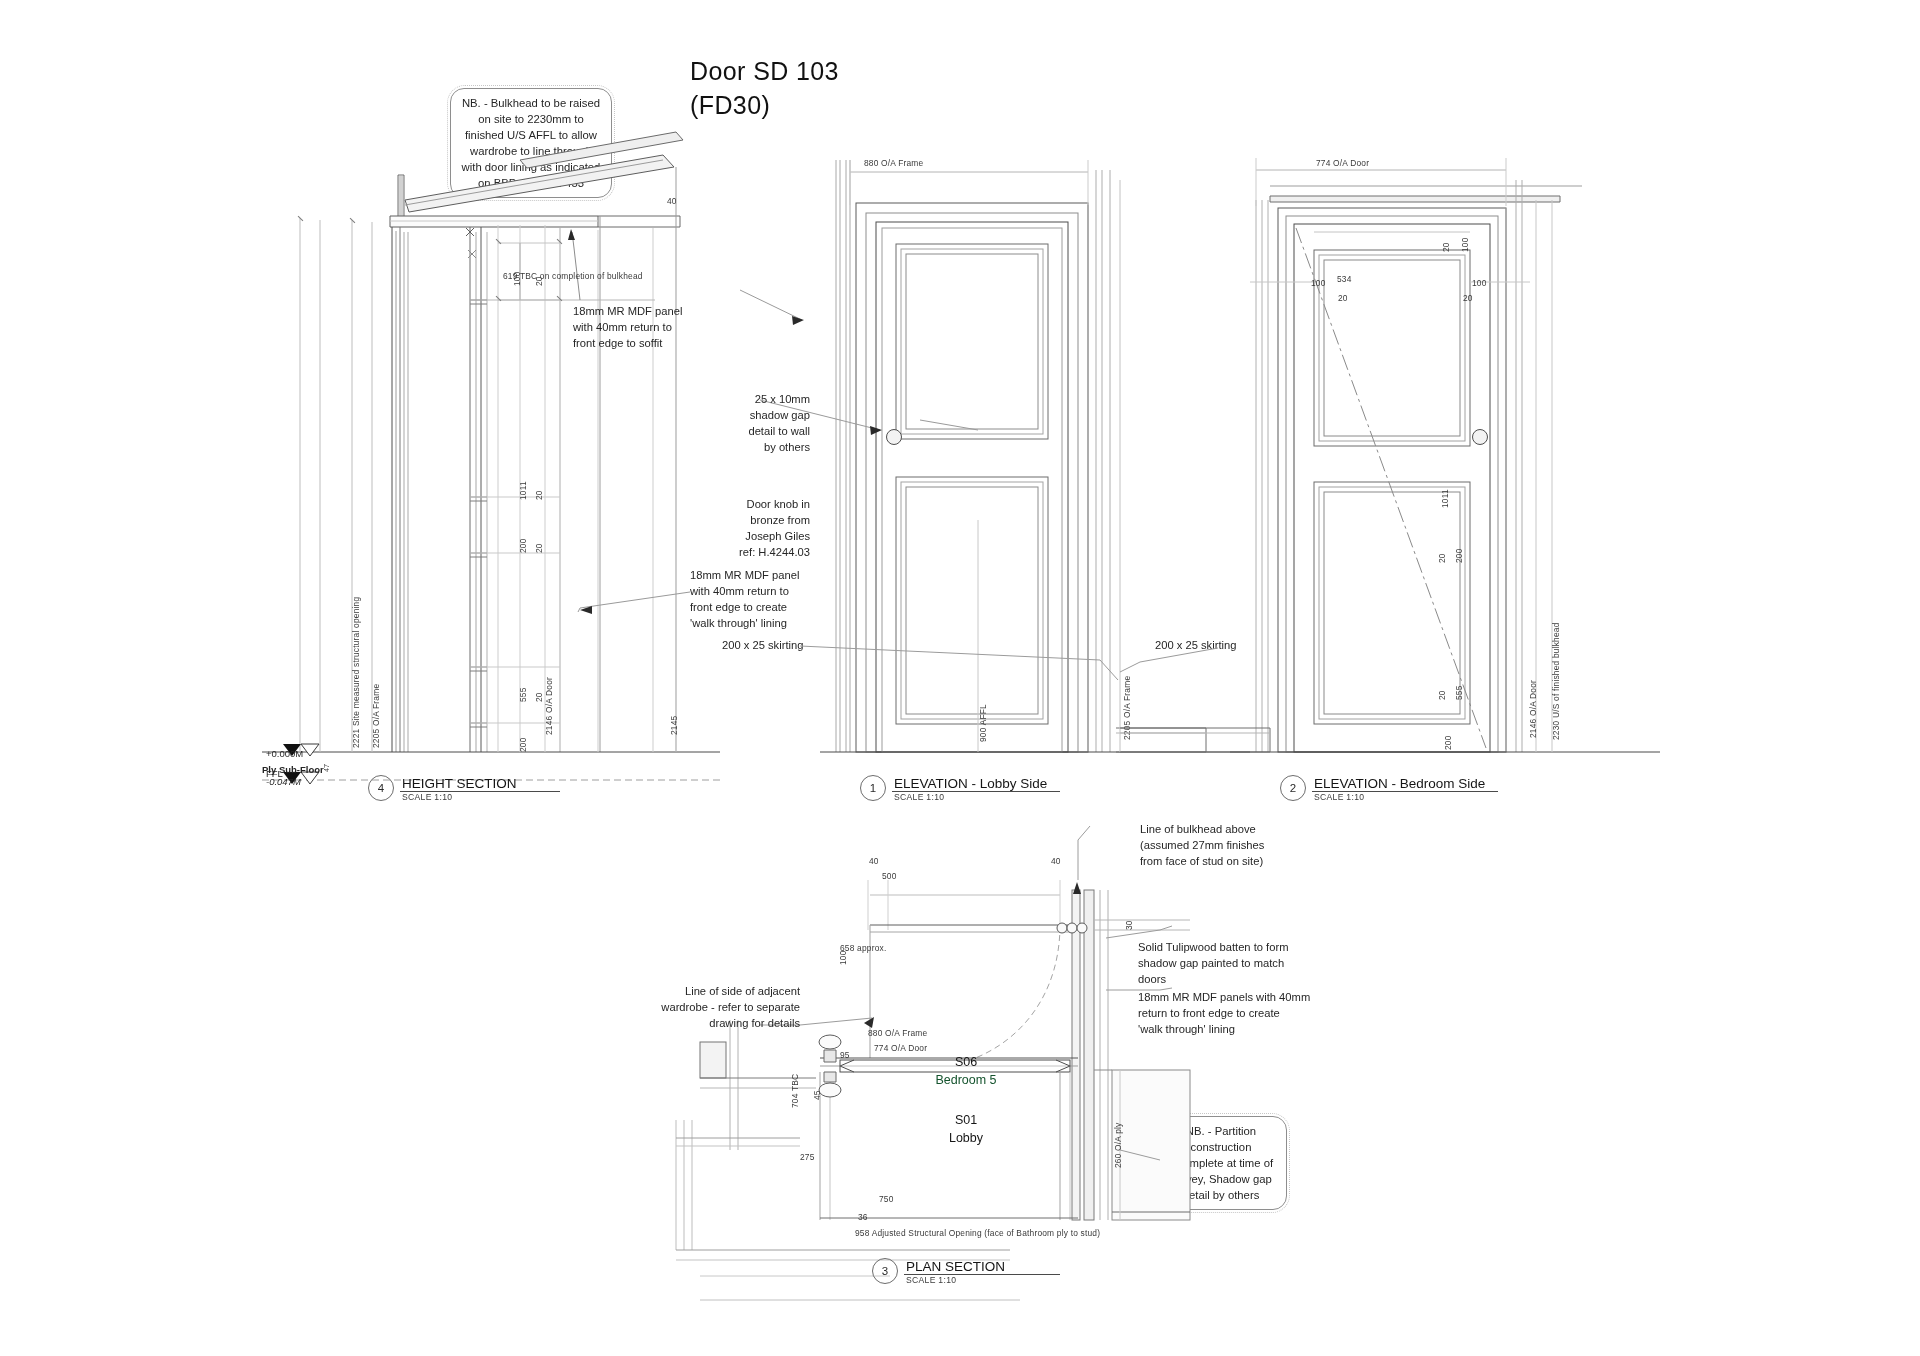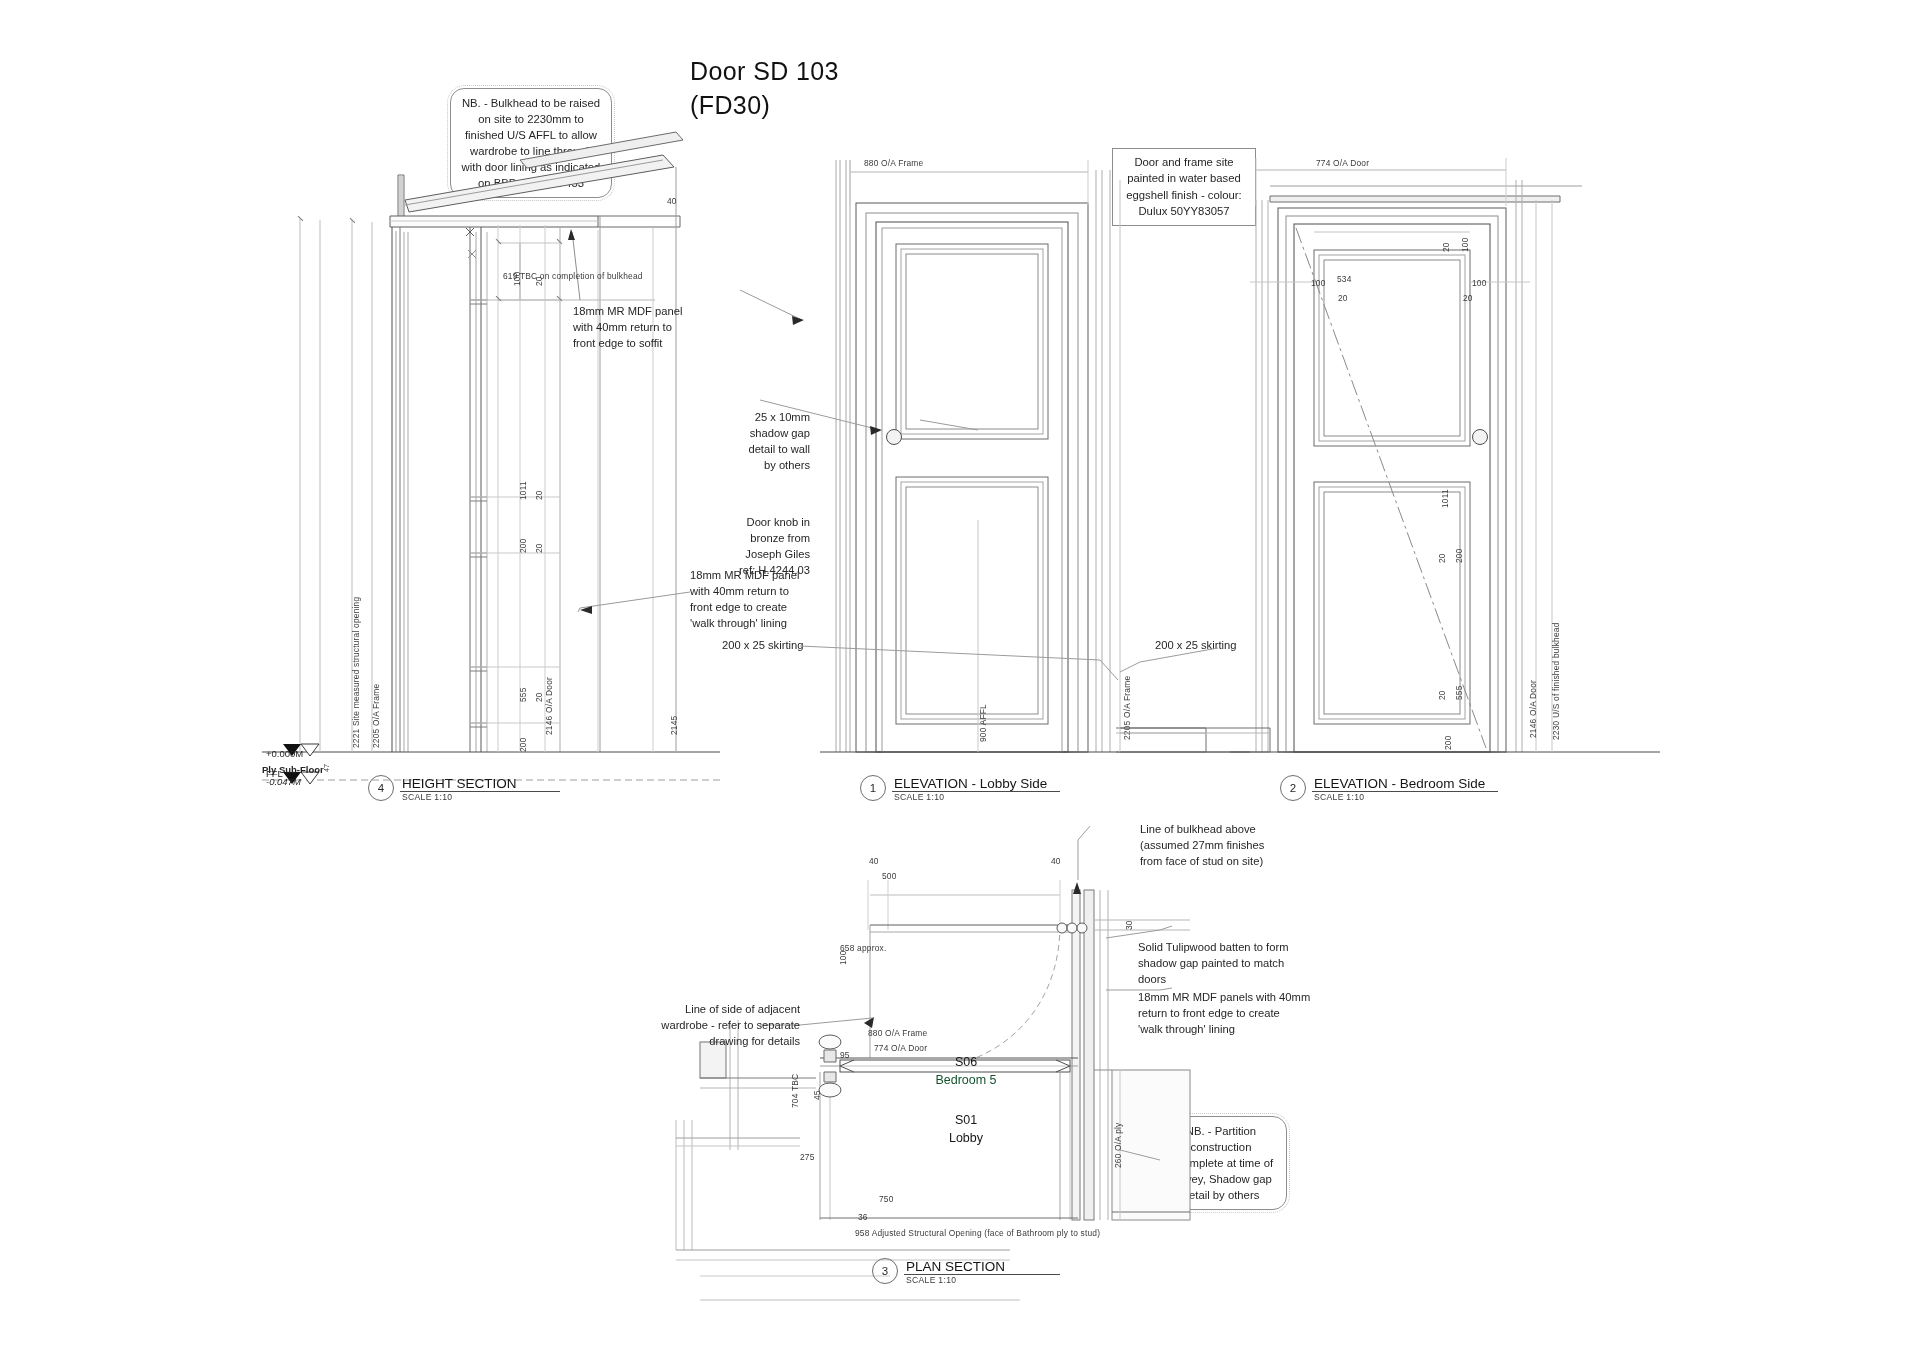--- a/index.html
+++ b/index.html
@@ -7,21 +7,21 @@
     width:1920px;height:1356px;position:relative;overflow:hidden;
     font-family:"Liberation Sans", sans-serif;
     color:#1a1a1a;
     -webkit-font-smoothing:antialiased;
   }
   .sheet{position:absolute;inset:0;}
 
   
   .t{position:absolute;white-space:pre;line-height:1.28;color:#262626;}
   .tc{text-align:center;}
-  .tr{text-align:right;margin-top:18px;}
+  .tr{text-align:right;}
 
   
   #title-block{position:absolute;left:690px;top:55px;font-size:25px;letter-spacing:.4px;color:#111;line-height:1.35;}
 
   
   .cloud{
     position:absolute;
     border:1px solid #8e8e8e;
     background:#fff;
     text-align:center;
@@ -70,25 +70,20 @@
   </div>
 
   <div class="cloud" style="left:450px;top:88px;width:162px;">
     <span>NB. - Bulkhead to be raised on
 site to 2230mm to finished U/S
 AFFL to allow wardrobe to line
 through with door lining as
 indicated on BBP dwg. no. 453</span>
   </div>
 
-  <div class="plainnote" style="left:1112px;top:148px;width:144px;">
-    <span>Door and frame site painted in
-water based eggshell finish -
-colour: Dulux 50YY83057</span>
-  </div>
 
   <div class="cloud" style="left:1155px;top:1116px;width:132px;">
     <span>NB. - Partition construction
 incomplete at time of survey,
 Shadow gap detail by others</span>
   </div>
 
   <svg style="left:0;top:0;width:860px;height:800px;">
     <g fill="none" stroke="#8c8c8c" stroke-width="1">
 

